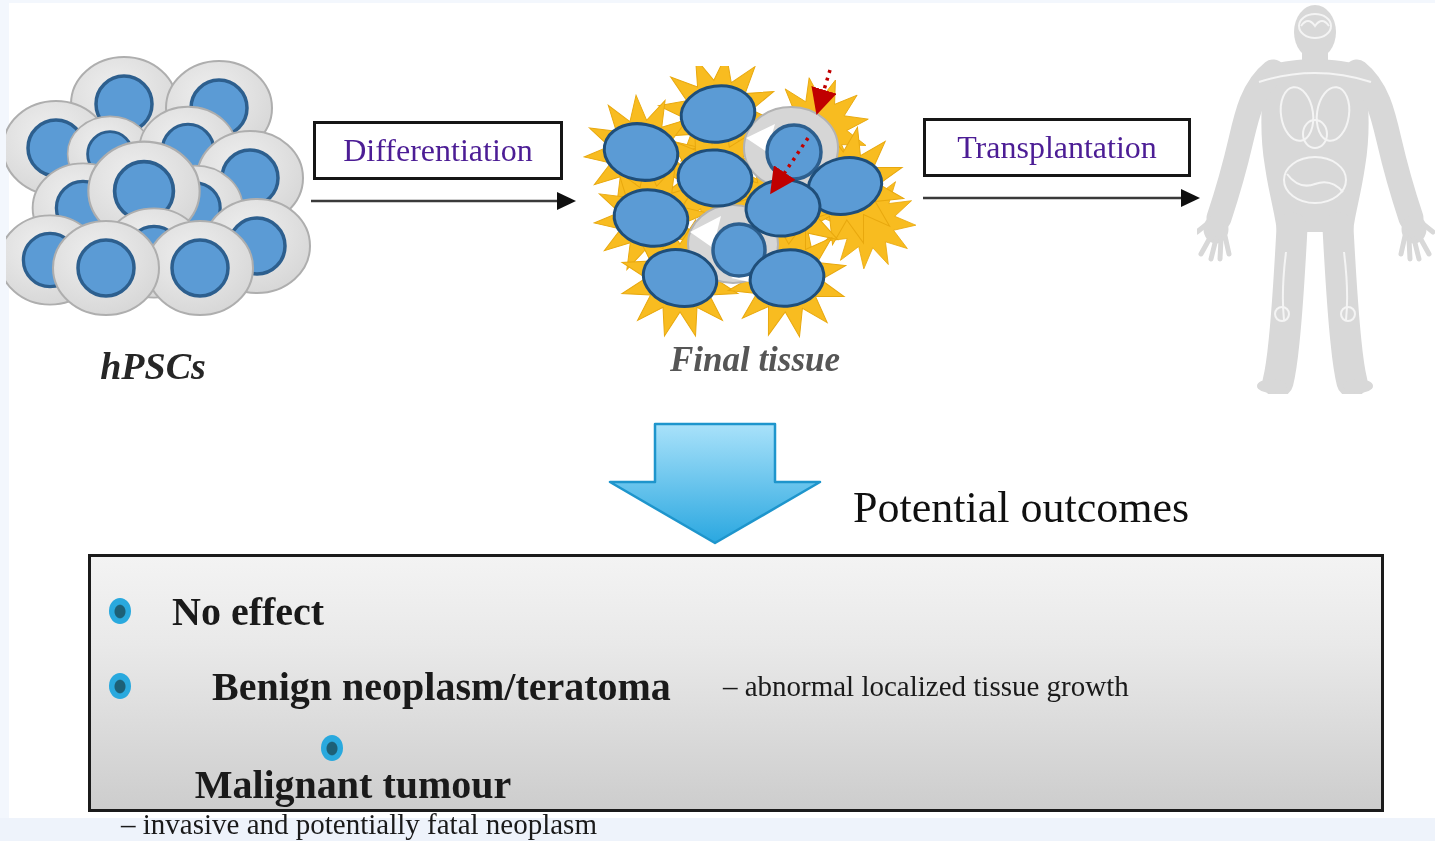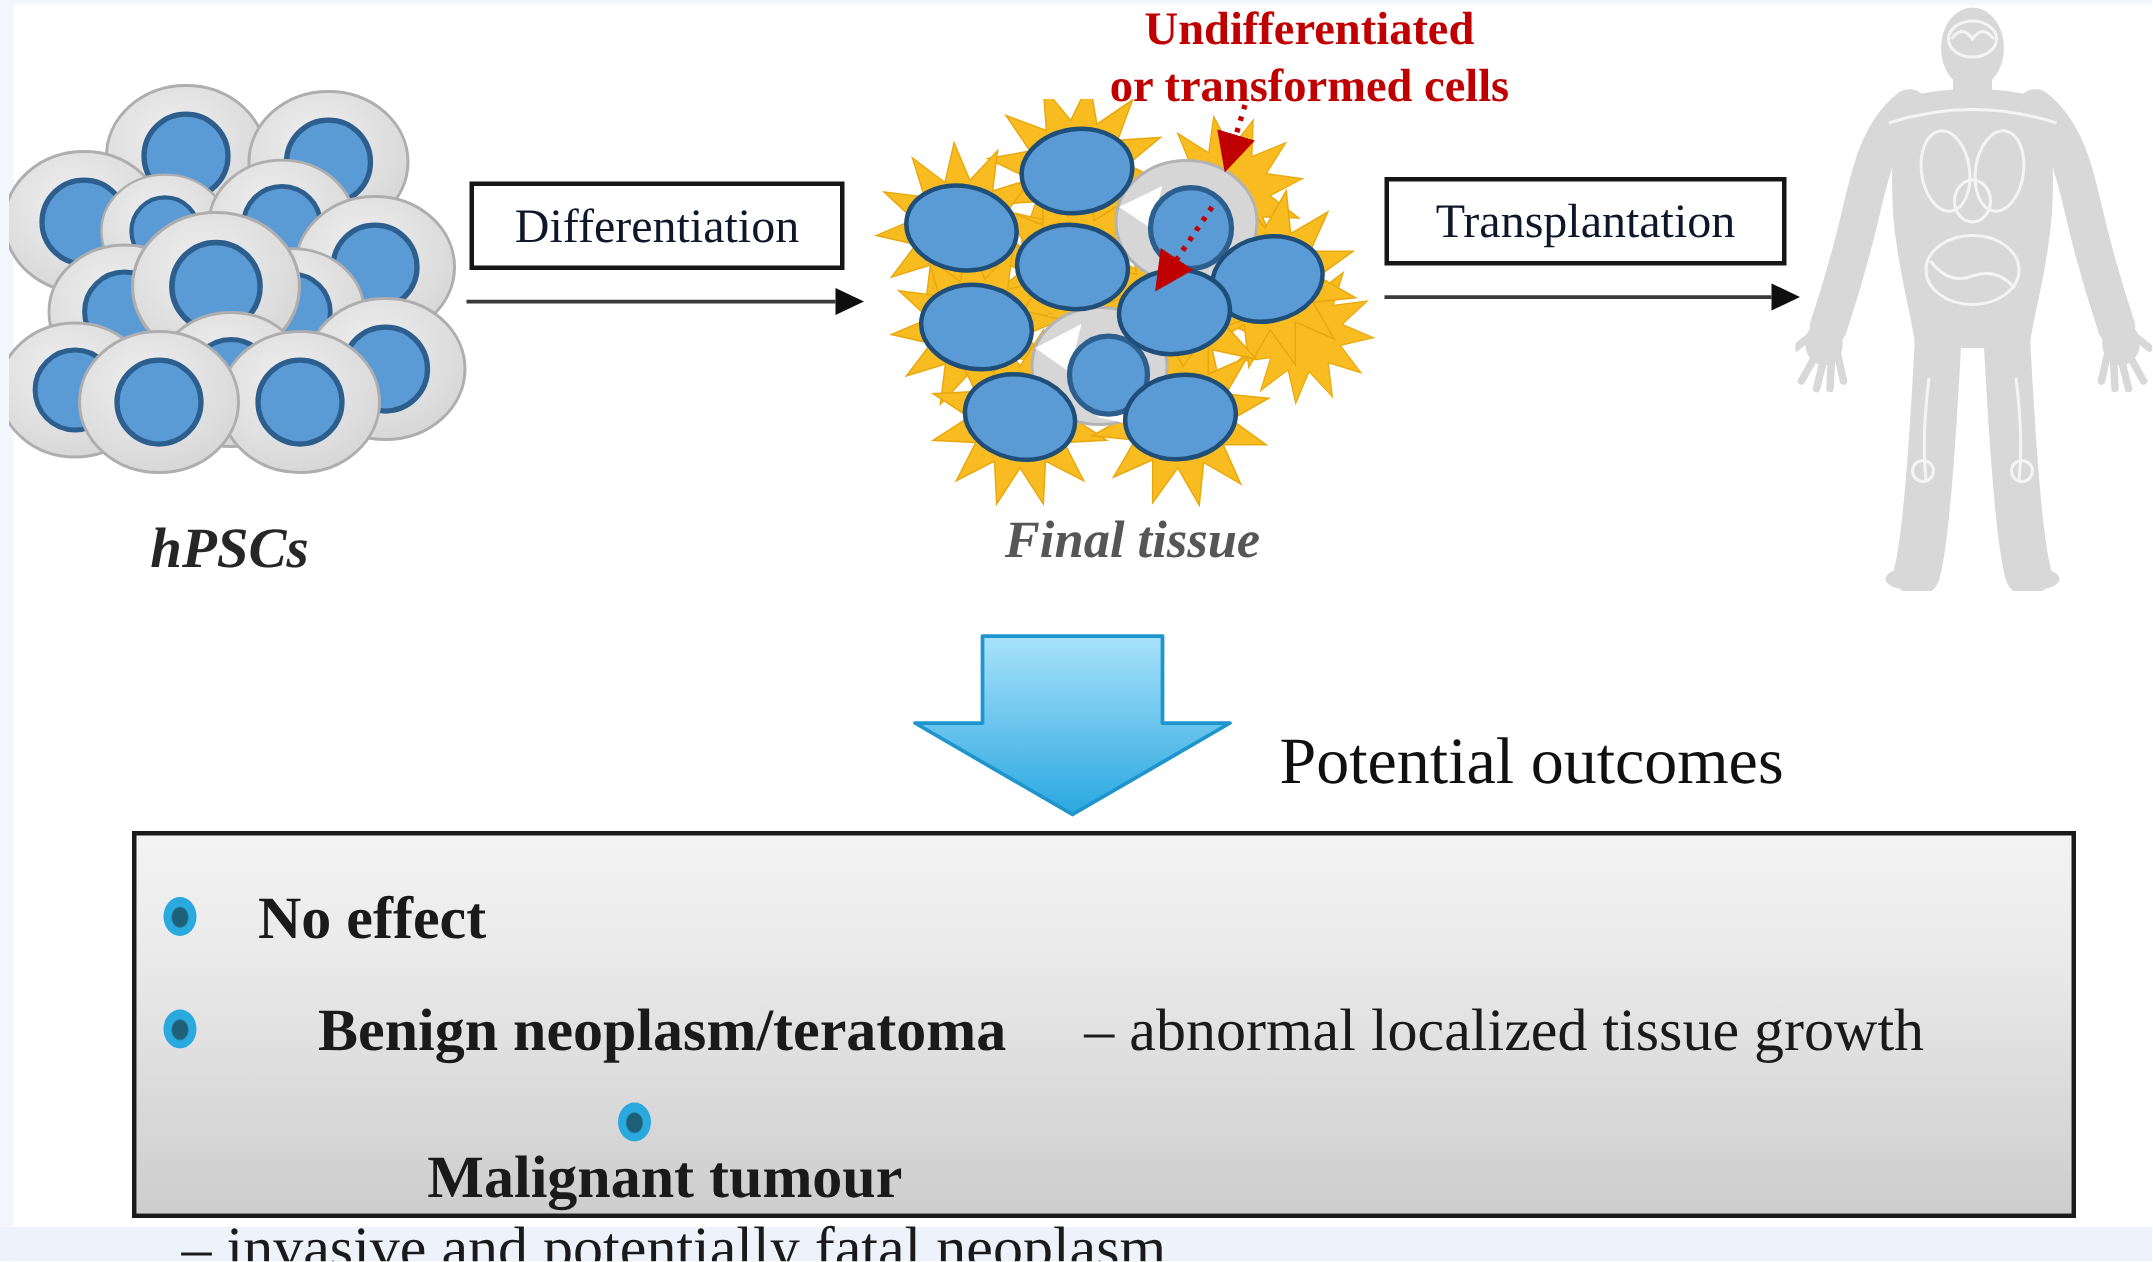--- a/index.html
+++ b/index.html
@@ -16,21 +16,21 @@
 
   
   .stage-label{font-weight:bold;text-align:center;font-style:italic;}
   .hpsc-label{left:53px;top:344px;width:200px;font-size:38px;color:#262626;}
   .final-label{left:595px;top:340px;width:320px;font-size:35px;color:var(--label-gray,#595959);}
 
   
   .process-box{
     width:250px;height:59px;border:3px solid #161616;background:#ffffff;
     display:flex;align-items:center;justify-content:center;
-    font-size:32px;color:#0f172a;box-sizing:border-box;white-space:nowrap;
+    font-size:32px;color:#4c1d95;box-sizing:border-box;white-space:nowrap;
   }
   .diff-box{left:313px;top:121px;}
   .trans-box{left:923px;top:118px;width:268px;}
 
   
   .annotation{
     left:653px;top:0px;width:440px;text-align:center;font-weight:bold;
     font-size:31px;line-height:38px;color:var(--annotation-red,#c00000);
   }
 
@@ -45,21 +45,21 @@
   }
   .outcome-item{position:absolute;left:18px;display:flex;align-items:center;height:48px;white-space:nowrap;}
   .outcome-item.row0{top:30px;}
   .outcome-item.row1{top:105px;gap:40px;}
   .outcome-item.row2{top:178px;flex-direction:column;}
   .bullet{
     width:22px;height:26px;border-radius:50%;flex:none;margin-right:41px;
     background:radial-gradient(ellipse at 50% 52%, #1d6077 0 5px, var(--bullet-blue,#29a9de) 6px 100%);
   }
   .outcome-term{font-weight:bold;font-size:40px;}
-  .outcome-desc{font-size:40px;margin-left:12px;}
+  .outcome-desc{font-size:29px;margin-left:12px;}
 
   svg{display:block;}
 </style>
 </head>
 <body>
 
 <div class="canvas">
 
   <div class="edge-strip edge-left"></div>
   <div class="edge-strip edge-top"></div>
@@ -92,24 +92,20 @@
     <use href="#cell" transform="translate(100,212)"></use>
   </svg>
   <div class="abs stage-label hpsc-label">hPSCs</div>
 
   <div class="abs process-box diff-box">Differentiation</div>
   <svg class="abs" style="left:309px;top:188px;" width="272" height="26" viewBox="0 0 272 26">
     <line x1="2" y1="13" x2="248" y2="13" stroke="#3a3a3a" stroke-width="2.5"></line>
     <polygon points="248,4 267,13 248,22" fill="#0f0f0f"></polygon>
   </svg>
 
-  <div class="abs annotation">
-    <div>Undifferentiated</div>
-    <div>or transformed cells</div>
-  </div>
 
   <svg class="abs" style="left:563px;top:66px;" width="392" height="318" viewBox="0 0 392 318">
     <defs>
       <polygon id="star" stroke="#e8a80e" stroke-width="1" points="60,0 32.8,8.8 52,30 24,24 30,52 8.8,32.8 0,60 -8.8,32.8 -30,52 -24,24 -52,30 -32.8,8.8 -60,0 -32.8,-8.8 -52,-30 -24,-24 -30,-52 -8.8,-32.8 0,-60 8.8,-32.8 30,-52 24,-24 52,-30 32.8,-8.8"></polygon>
       <ellipse id="nuc" rx="37" ry="28" style="fill:var(--cell-blue,#5b9bd5)" stroke="#1f4e79" stroke-width="3"></ellipse>
       <marker id="redarrow" viewBox="0 0 10 10" refX="8" refY="5" markerWidth="7.5" markerHeight="7.5" orient="auto">
         <path d="M0,0 L10,5 L0,10 z" style="fill:var(--annotation-red,#c00000)"></path>
       </marker>
     </defs>
 

